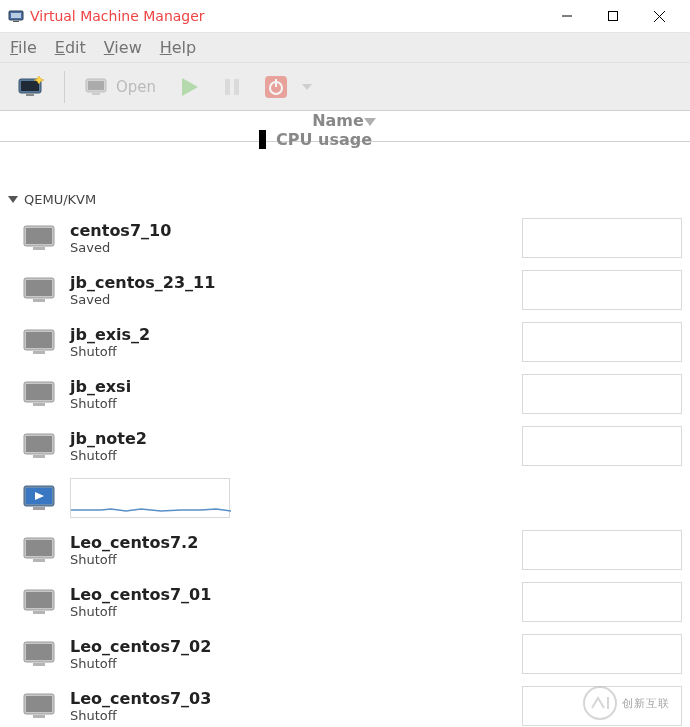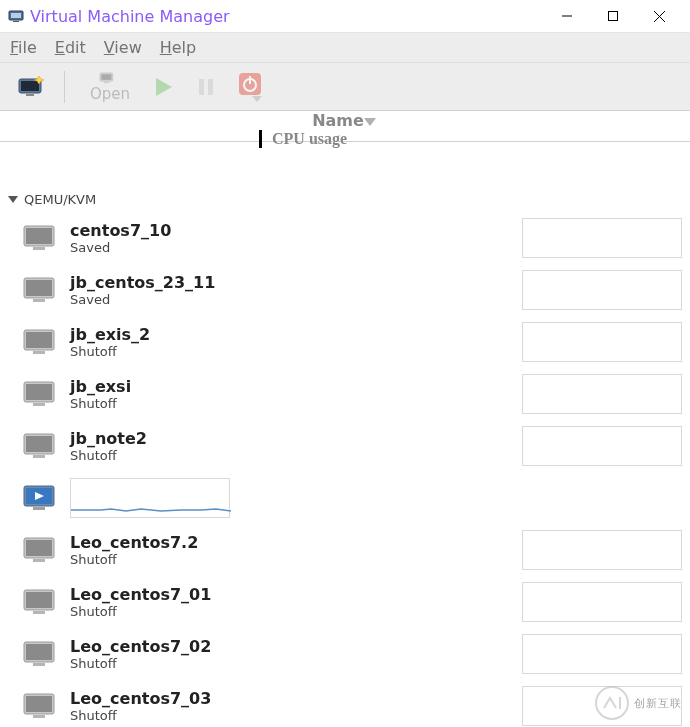--- a/index.html
+++ b/index.html
@@ -1,45 +1,45 @@
 <!DOCTYPE html>
 <html><head>
 <meta charset="utf-8">
 <style>
   * { box-sizing: border-box; margin: 0; padding: 0; }
   body { font-family: "Segoe UI", "DejaVu Sans", sans-serif; font-size: 13px; background: #fff; color: #222; width: 690px; height: 727px; overflow: hidden; position: relative; }
   .titlebar { height: 32px; display: flex; align-items: center; padding: 0 8px; background: #fff; }
   .titlebar .app-icon { width: 16px; height: 16px; margin-right: 6px; }
-  .titlebar .title { font-size: 16px; color: #8b5cf6; }
+  .titlebar .title { font-size: 14px; color: #ef4444; }
   .titlebar .spacer { flex: 1; }
   .win-btn { width: 46px; height: 32px; display: flex; align-items: center; justify-content: center; }
   .win-btn svg { stroke: #000; }
   .menubar { height: 30px; background: #ededed; display: flex; align-items: center; gap: 18px; padding: 0 10px; border-top: 1px solid #e5e5e5; }
   .menu-item { color: #737373; font-size: 16px; cursor: default; }
   .menu-item .u { text-decoration: underline; }
   .toolbar { height: 48px; background: #ededed; display: flex; align-items: center; padding: 0 10px; gap: 8px; border-top: 1px solid #e0e0e0; }
   .tb-btn { height: 34px; display: flex; align-items: center; justify-content: center; padding: 0 6px; border: 1px solid transparent; border-radius: 3px; }
-  .tb-btn.disabled { opacity: 0.5; flex-direction: column; }
+  .tb-btn.disabled { opacity: 0.5; }
   .tb-sep { width: 1px; height: 32px; background: #cfcfcf; margin: 0 4px;}
   .open-label { color: #888; font-size: 15px; margin-left: 6px; }
   .col-header { height: 32px; display: flex; align-items: center; border-top: 1px solid #d0d0d0; border-bottom: 1px solid #d0d0d0; background: #fff; flex-direction: column; }
   .col-name { flex: 1; display: flex; align-items: center; padding-left: 8px; color: #888; font-size: 16px; font-weight: 600;}
   .col-name .sort { margin-left: auto; margin-right: 10px; color: #aaa; }
-  .col-cpu { width: 172px; border-left: 3px solid #000000; padding-left: 10px; color: #888; font-size: 16px; font-weight: 600; font-family: Liberation Serif, serif;}
+  .col-cpu { width: 172px; border-left: 7px solid #000000; padding-left: 10px; color: #888; font-size: 16px; font-weight: 600;}
   .tree { overflow-y: auto; height: calc(727px - 32px - 30px - 48px - 32px); margin-top: 44px; }
   .group-row { display: flex; align-items: center; height: 26px; padding-left: 8px; font-size: 13px; color: #444; }
   .group-row .disclosure { margin-right: 6px; }
   .vm-row { display: flex; align-items: center; height: 52px; padding-left: 22px; }
   .vm-icon { width: 34px; height: 28px; margin-right: 14px; flex-shrink: 0; }
   .vm-text { flex: 1; display: flex; flex-direction: column; justify-content: center; }
   .vm-name { font-weight: 700; font-size: 16px; color: #222; }
   .vm-state { font-size: 13px; color: #444; }
   .cpu-cell { width: 160px; height: 40px; border: 1px solid #d9d9d9; margin-right: 8px; position: relative; background: #fff; flex-shrink:0;}
   .cpu-line { position: absolute; left:0; right:0; bottom:3px; }
-  .watermark { position: absolute; right: 8px; bottom: 6px; opacity: 0.6; display: flex; align-items: center; gap: 4px;}
+  .watermark { position: absolute; right: 20px; bottom: 6px; opacity: 0.6; display: flex; align-items: center; gap: 4px;}
   .watermark .wm-icon { width: 36px; height: 36px;}
   .watermark .wm-text { font-size: 11px; color: #666; letter-spacing: 1px;}
 </style>
 </head>
 <body>
 
 <div class="titlebar">
   <svg class="app-icon" viewBox="0 0 16 16">
     <rect x="1" y="3" width="14" height="9" rx="1" fill="#4a6fa5" stroke="#2c3e50"></rect>
     <rect x="3" y="5" width="10" height="5" fill="#b8cce4"></rect>

